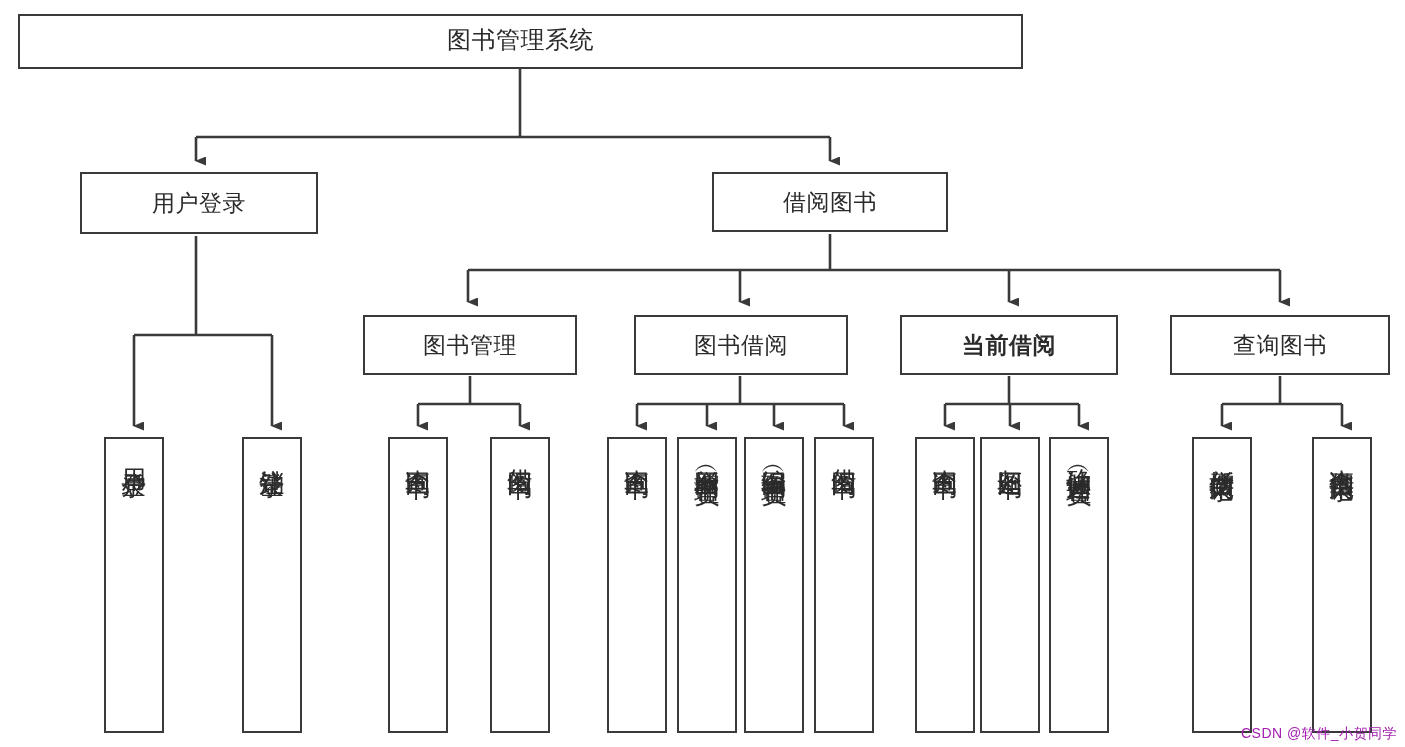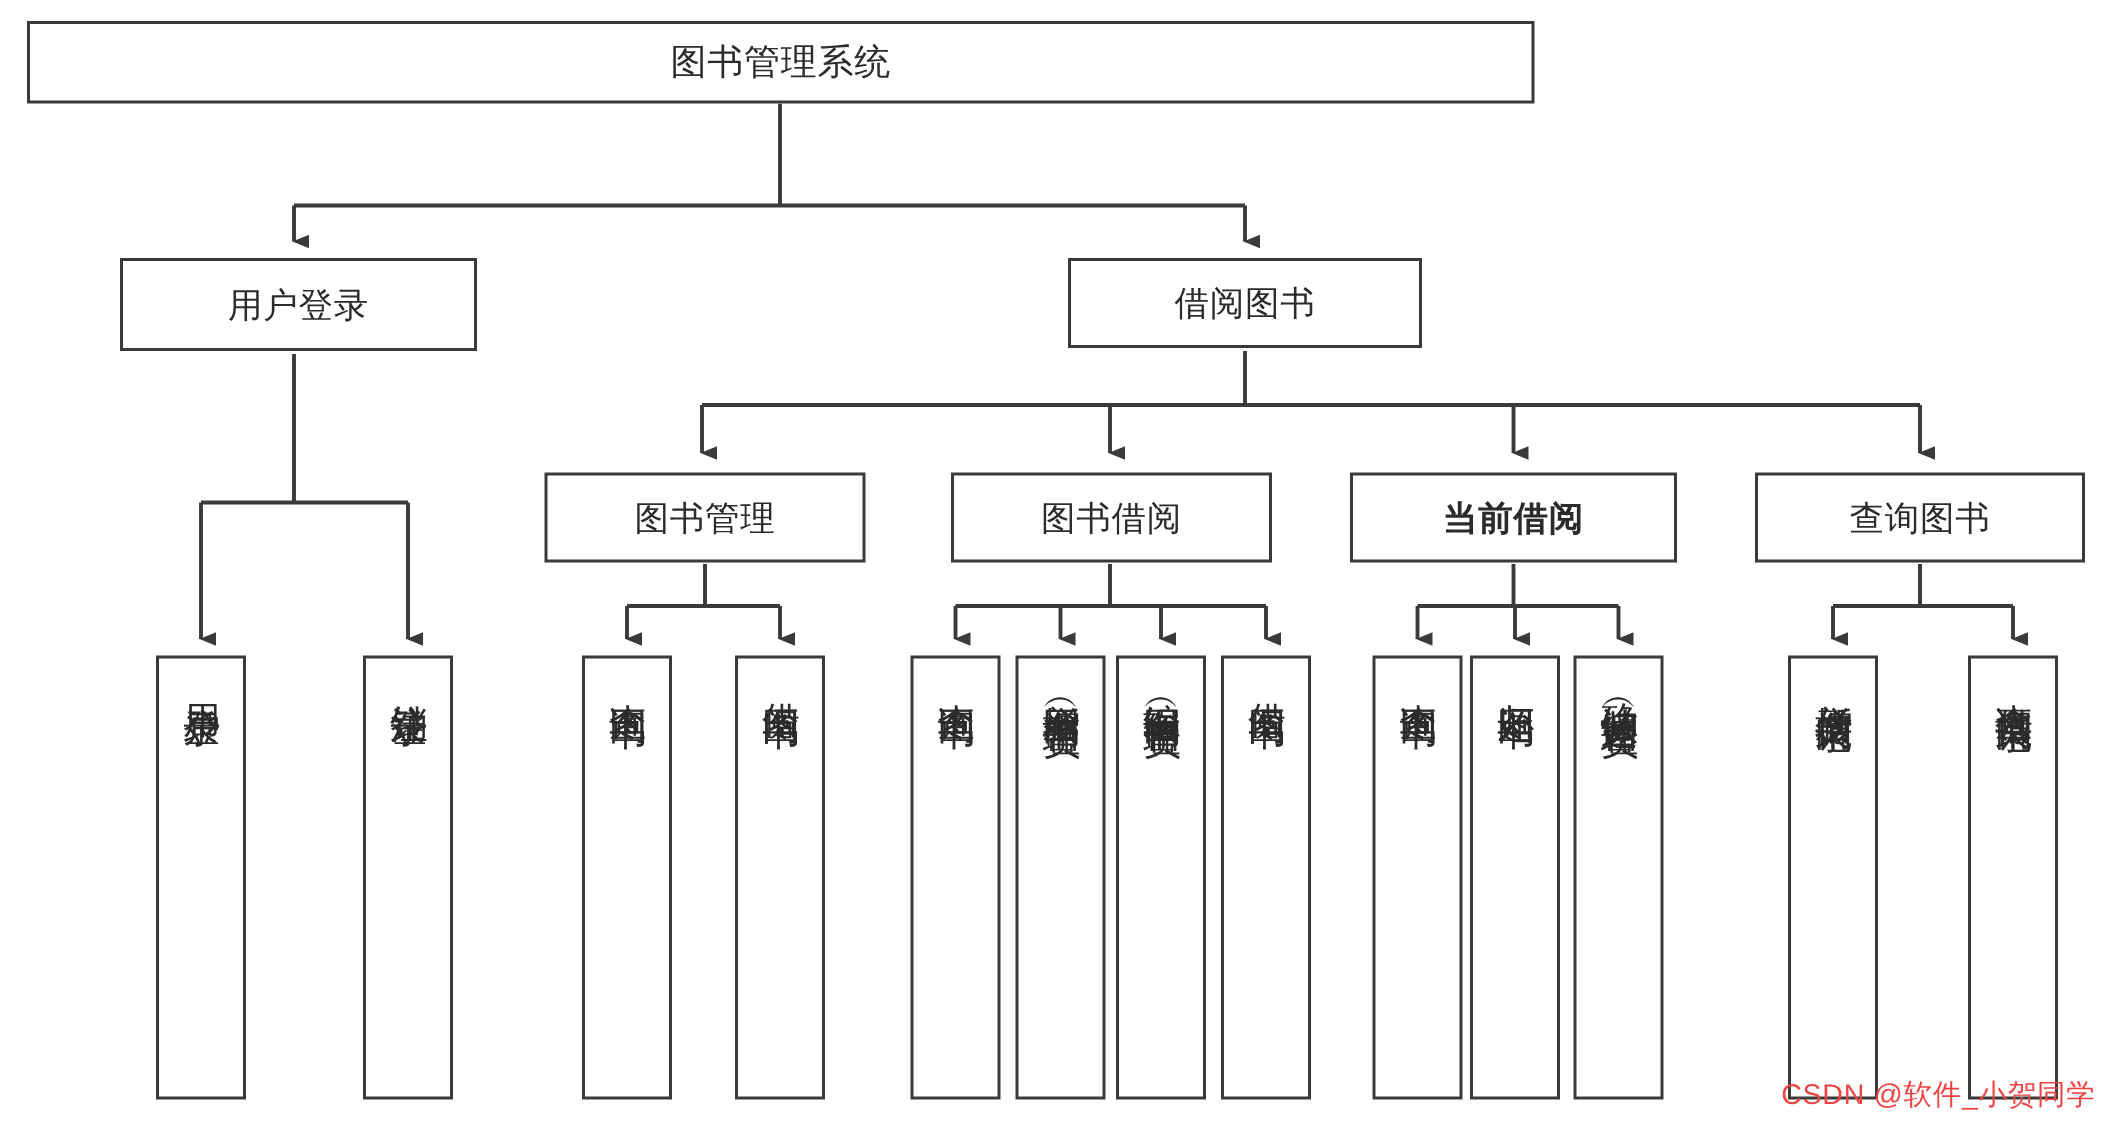--- a/index.html
+++ b/index.html
@@ -43,41 +43,42 @@
     color: #2b2b2b;
     white-space: pre;
   }
   
   .node.horiz .node-label {
     font-size: 23px;
     letter-spacing: 0.5px;
   }
   .node.root .node-label {
     font-size: 24px;
+    font-family: Liberation Mono, monospace;
   }
   
   .node.vert {
     padding: 10px 0;
     align-items: flex-start;
     justify-content: center;
   }
   .node.vert .node-label {
     writing-mode: vertical-rl;
     text-orientation: upright;
     font-size: 25px;
     line-height: 1.05;
     letter-spacing: 2px;
     white-space: nowrap;
   }
   #watermark {
     position: absolute;
     right: 8px;
     bottom: 4px;
-    font-size: 19px;
-    color: #ef4444;
+    font-size: 14px;
+    color: #a21caf;
     letter-spacing: 0.5px;
     white-space: nowrap;
   }
 </style>
 </head>
 <body>
 
 <div id="diagram-root">
 
   <svg id="edge-layer" viewBox="0 0 1405 747" width="1405" height="747" xmlns="http://www.w3.org/2000/svg">

